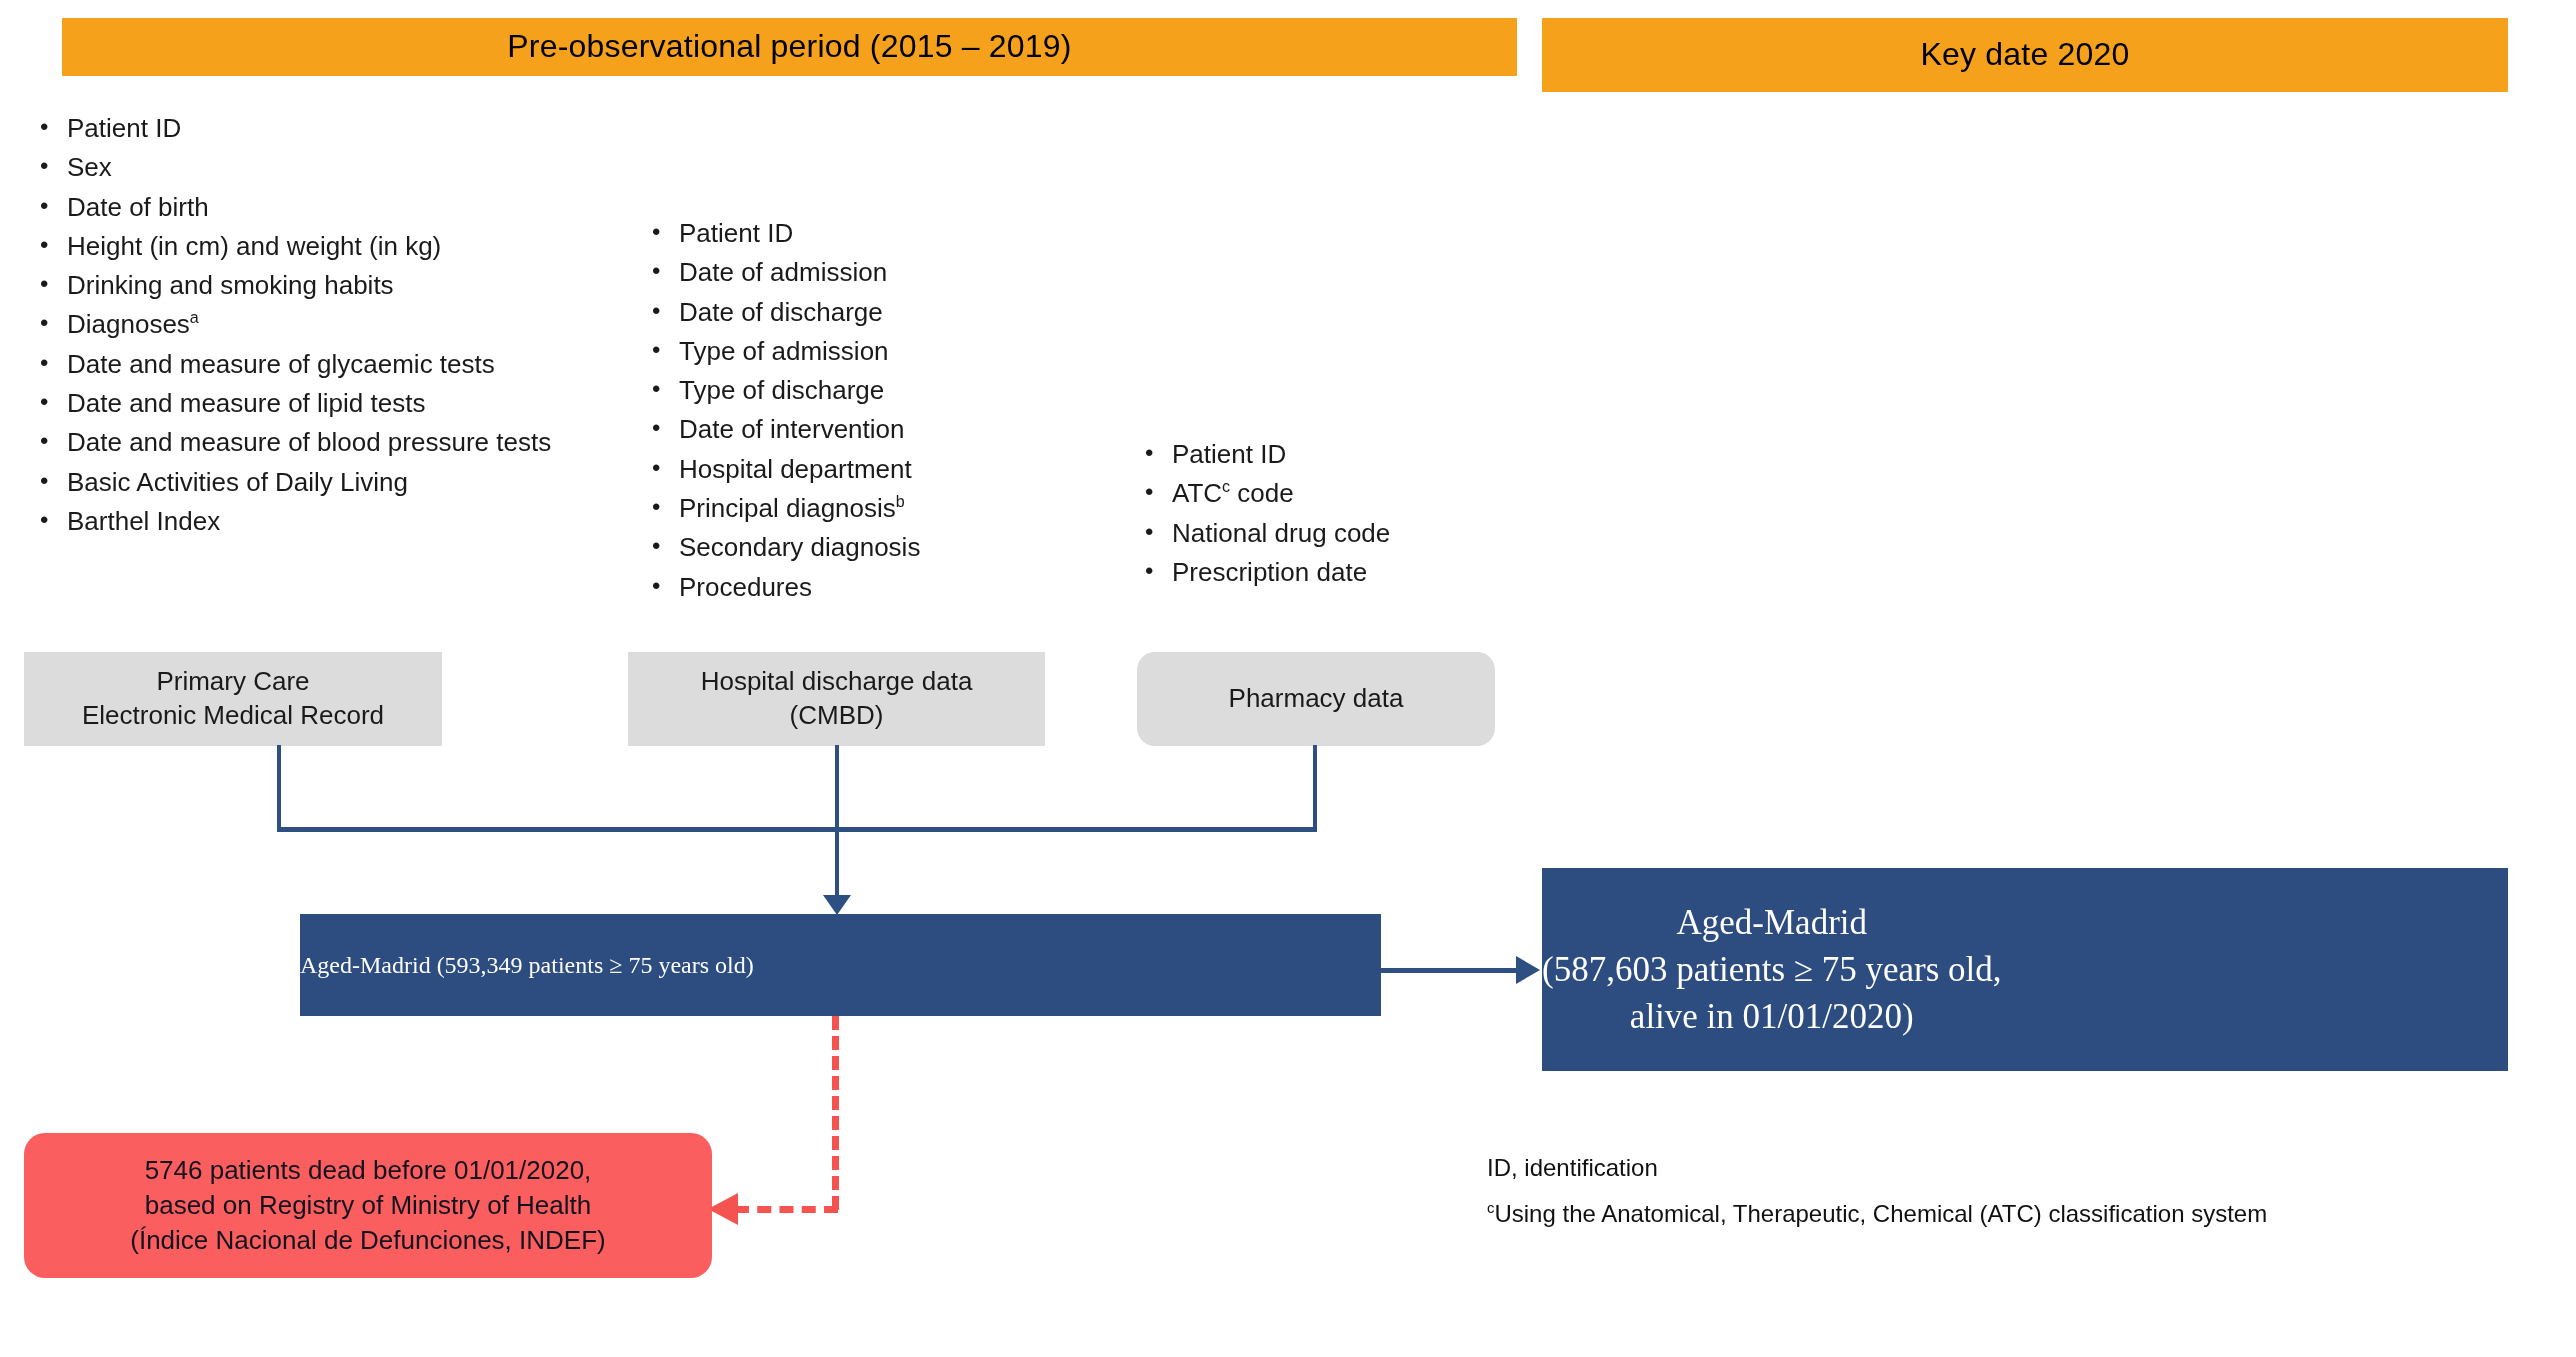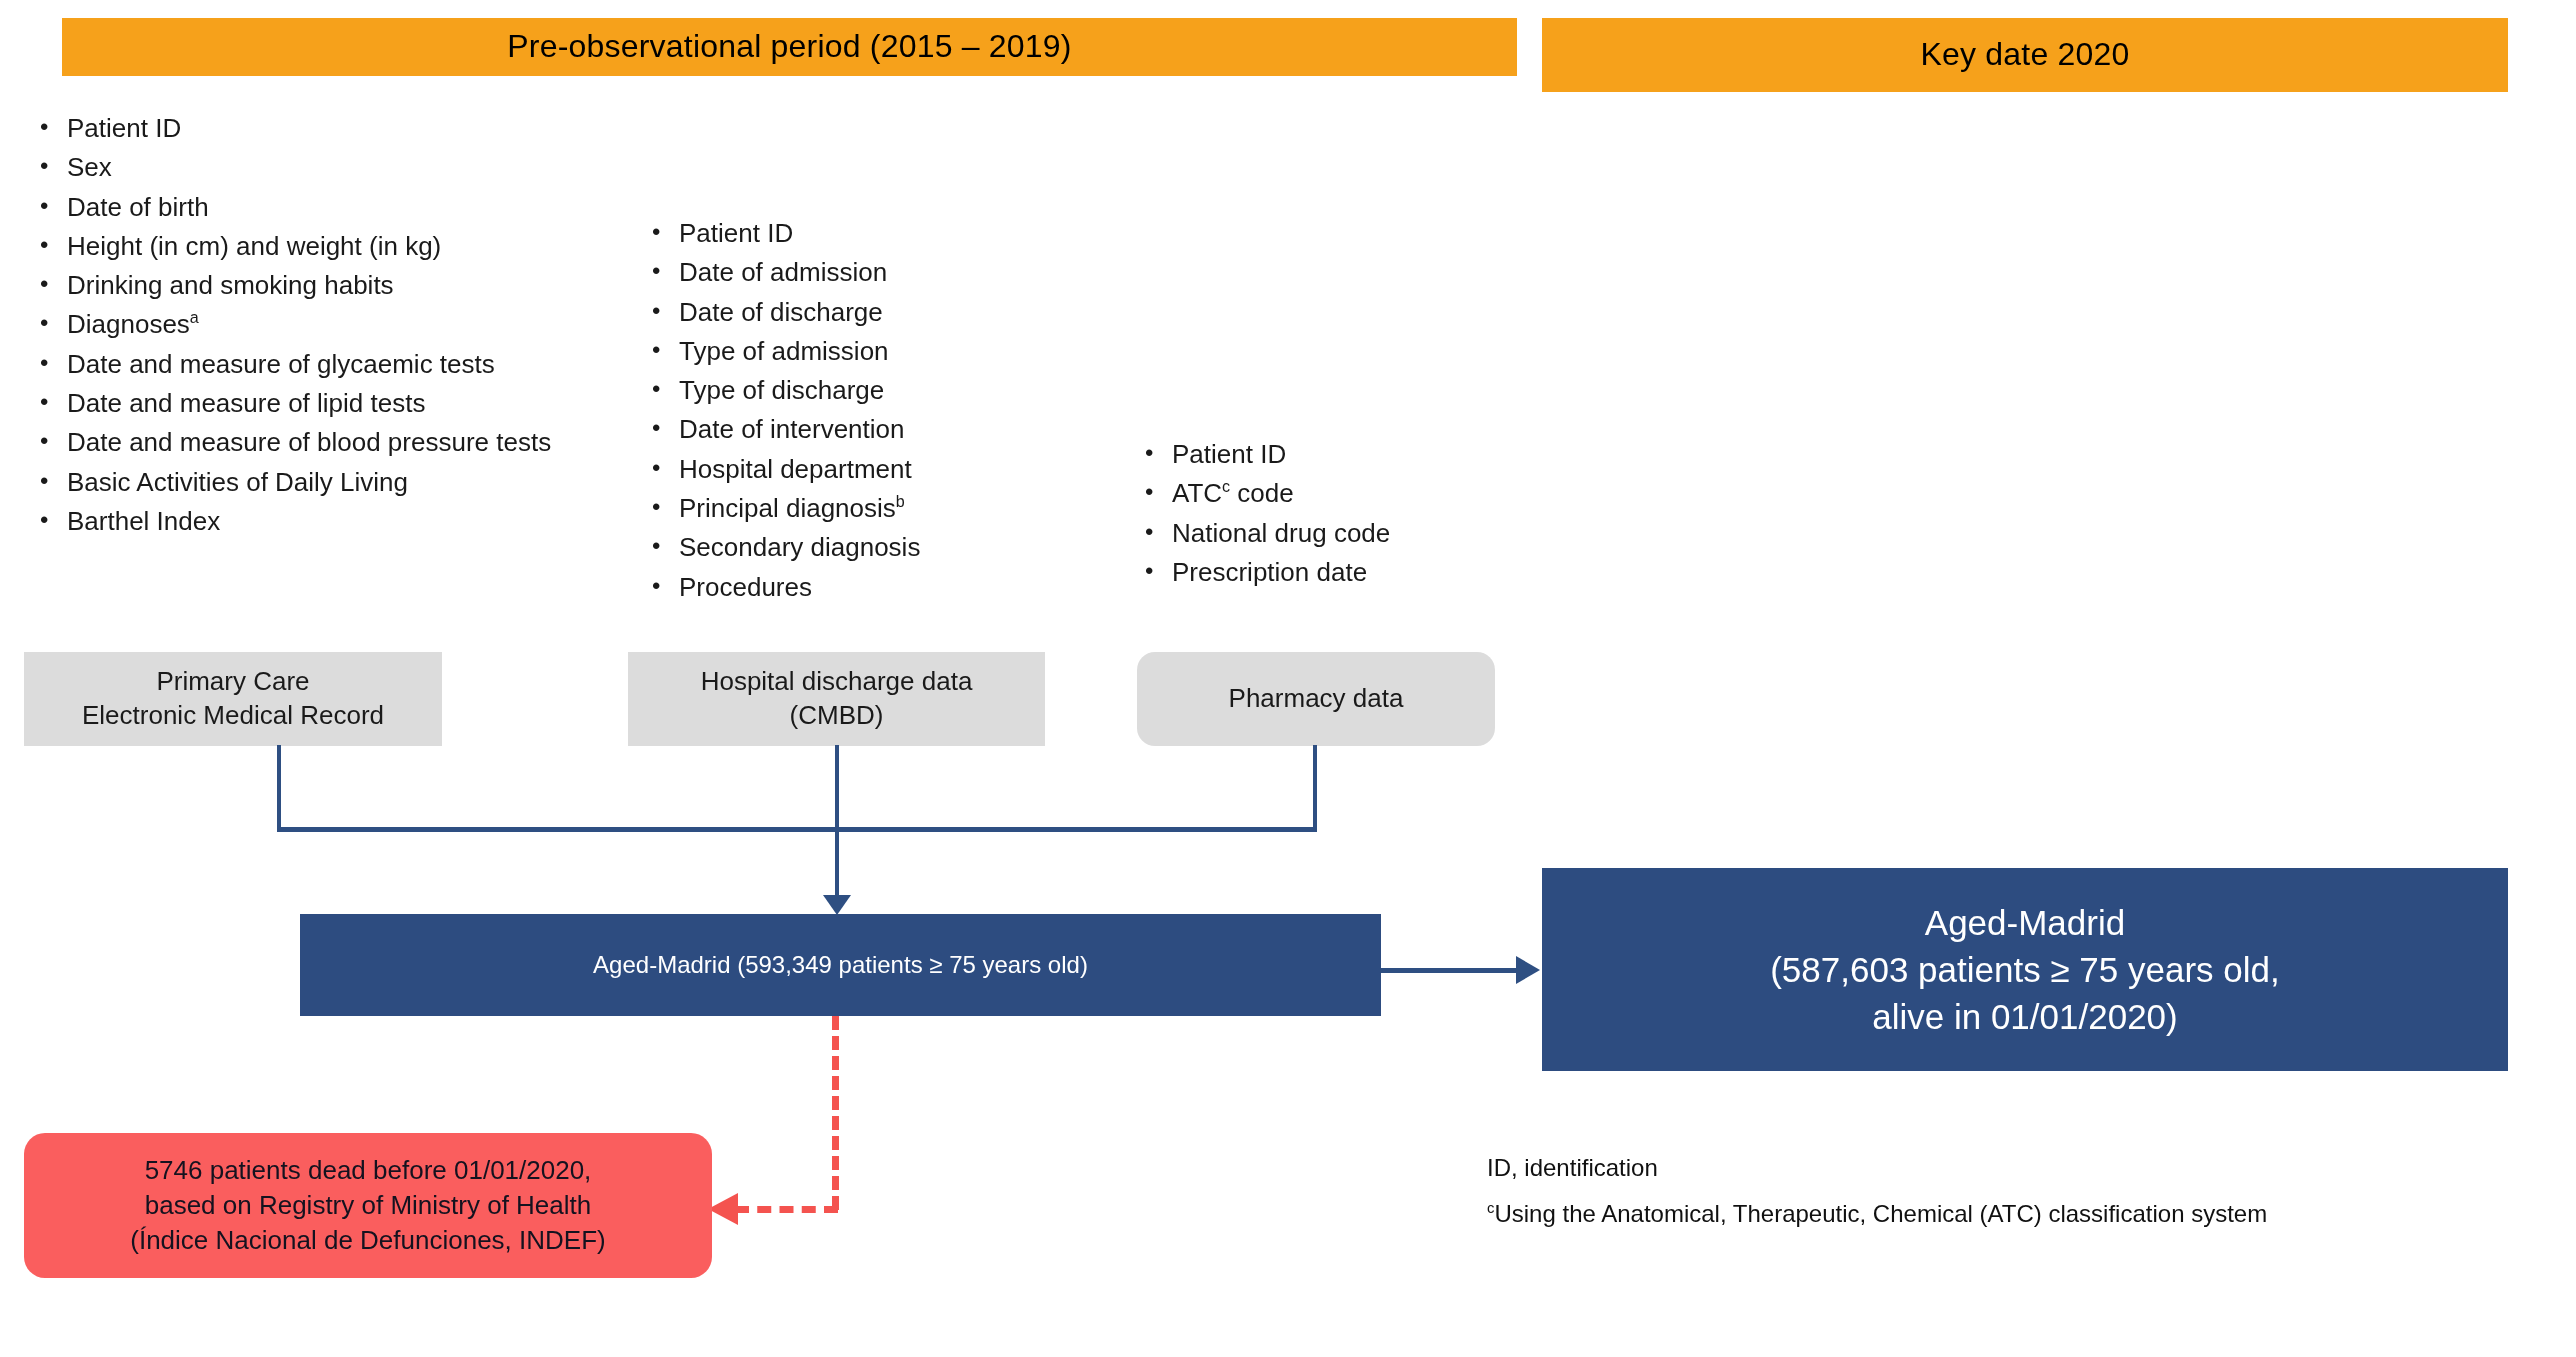--- a/index.html
+++ b/index.html
@@ -68,23 +68,24 @@
     border-left:14.3px solid transparent;
     border-right:14.3px solid transparent;
     border-top:20.7px solid #2E4F82;
   }
 
   
   .bluebox{
     position:absolute;
     background:#2D4C80;
     color:#ffffff;
-    display:flex;align-items:center;justify-content:center;
+    display:flex;align-items:center;
     text-align:center;
     box-sizing:border-box;
+    font-family:Liberation Serif, serif;
   }
   #box-aged-pre{left:300px;top:914px;width:1081px;height:102px;font-size:24px;}
   #box-aged-key{left:1542px;top:868px;width:966px;height:203px;font-size:35px;line-height:1.35;}
 
   
   #ln-h2{position:absolute;left:1381px;top:968px;width:142px;height:4.8px;background:#2E4F82;}
   #arrowhead-right{
     position:absolute;left:1516px;top:956px;
     width:0;height:0;
     border-top:14.3px solid transparent;

